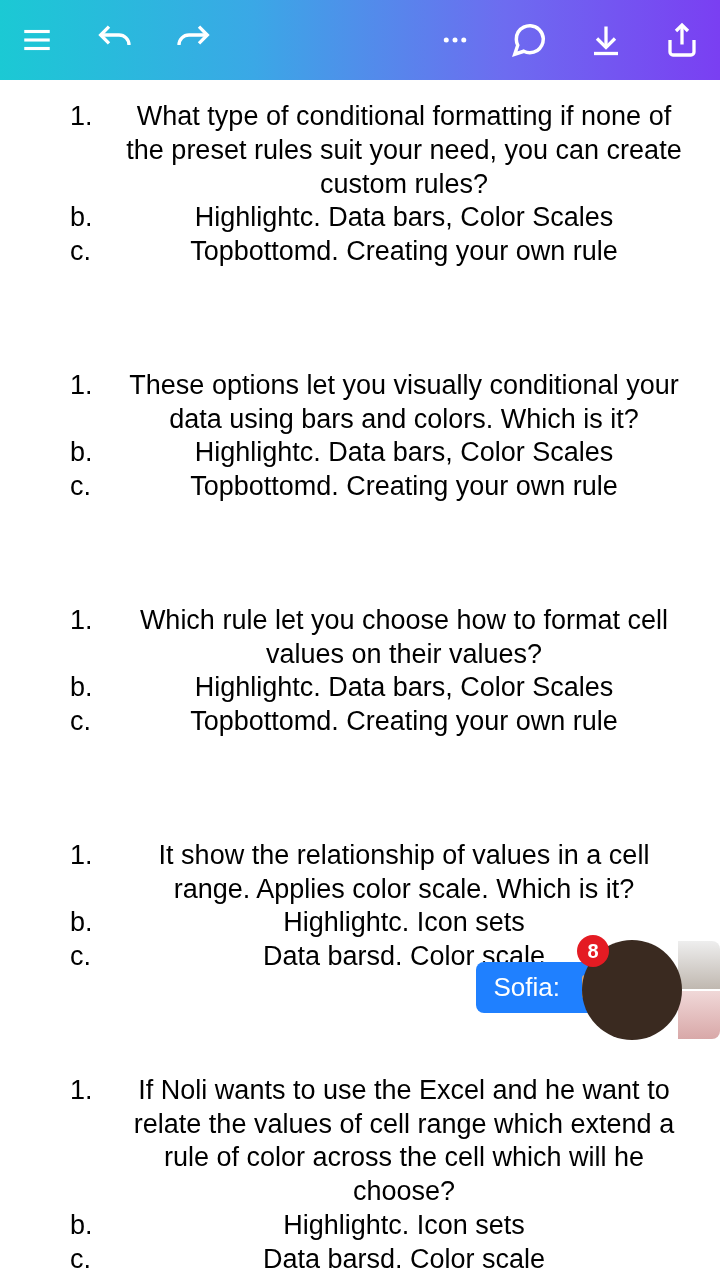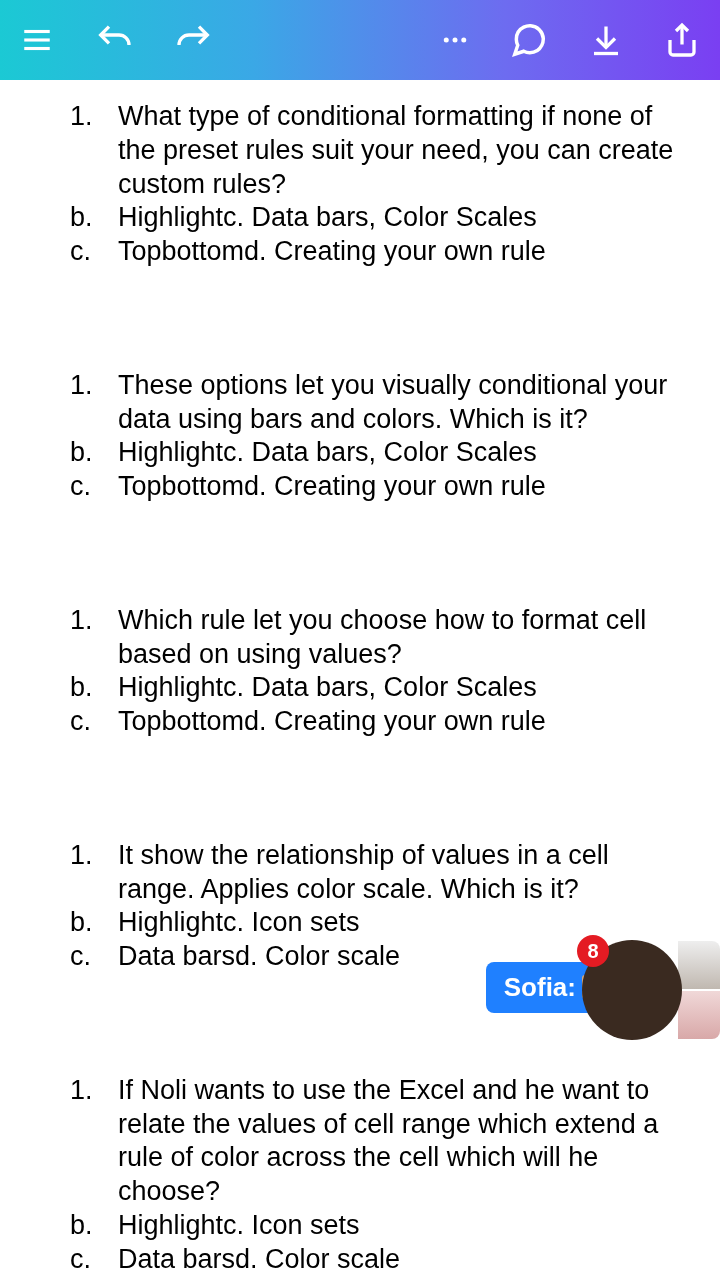--- a/index.html
+++ b/index.html
@@ -25,34 +25,34 @@
 .content {
   padding: 20px 30px 20px 70px;
   font-size: 27px;
   line-height: 1.25;
   color: #000;
 }
 .qgroup { margin-bottom: 100px; }
 .qgroup:last-child { margin-bottom: 0; }
 .qrow { display: flex; }
 .qnum { width: 48px; flex-shrink: 0; text-align: left; }
-.qtext { flex: 1; }
+.qtext { flex: 1; text-align: center; }
 .chat-bubble {
   position: absolute;
   right: 100px;
   top: 962px;
   background: #1f80ff;
   color: #fff;
   font-size: 26px;
-  font-weight: bold;
+  font-weight: normal;
   padding: 10px 18px;
   border-radius: 8px;
   display: flex;
   align-items: center;
-  gap: 6px;
+  gap: 22px;
 }
 .chat-bubble::after {
   content: '';
   position: absolute;
   right: -14px;
   top: 50%;
   transform: translateY(-50%);
   border-left: 16px solid #1f80ff;
   border-top: 12px solid transparent;
   border-bottom: 12px solid transparent;
@@ -201,21 +201,21 @@
       </div>
     <div class="qrow">
         <div class="qnum">c.</div>
         <div class="qtext">Topbottomd. Creating your own rule</div>
       </div>
   </div>
 
   <div class="qgroup">
     <div class="qrow">
         <div class="qnum">1.</div>
-        <div class="qtext">Which rule let you choose how to format cell based on using values?</div>
+        <div class="qtext">Which rule let you choose how to format cell values on their values?</div>
       </div>
     <div class="qrow">
         <div class="qnum">b.</div>
         <div class="qtext">Highlightc. Data bars, Color Scales</div>
       </div>
     <div class="qrow">
         <div class="qnum">c.</div>
         <div class="qtext">Topbottomd. Creating your own rule</div>
       </div>
   </div>

